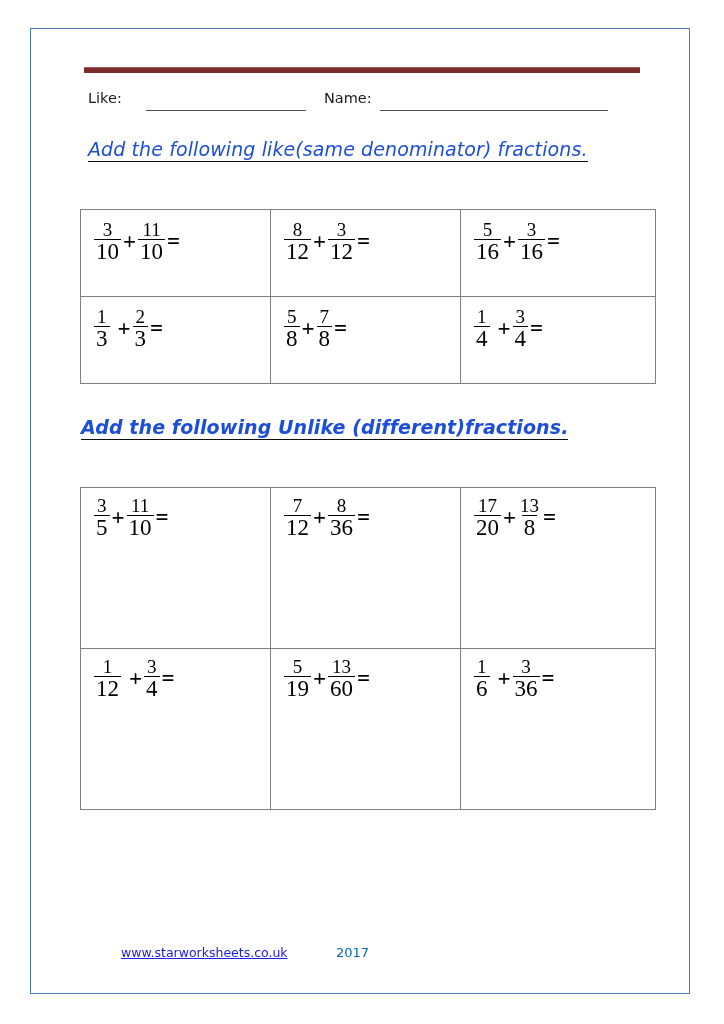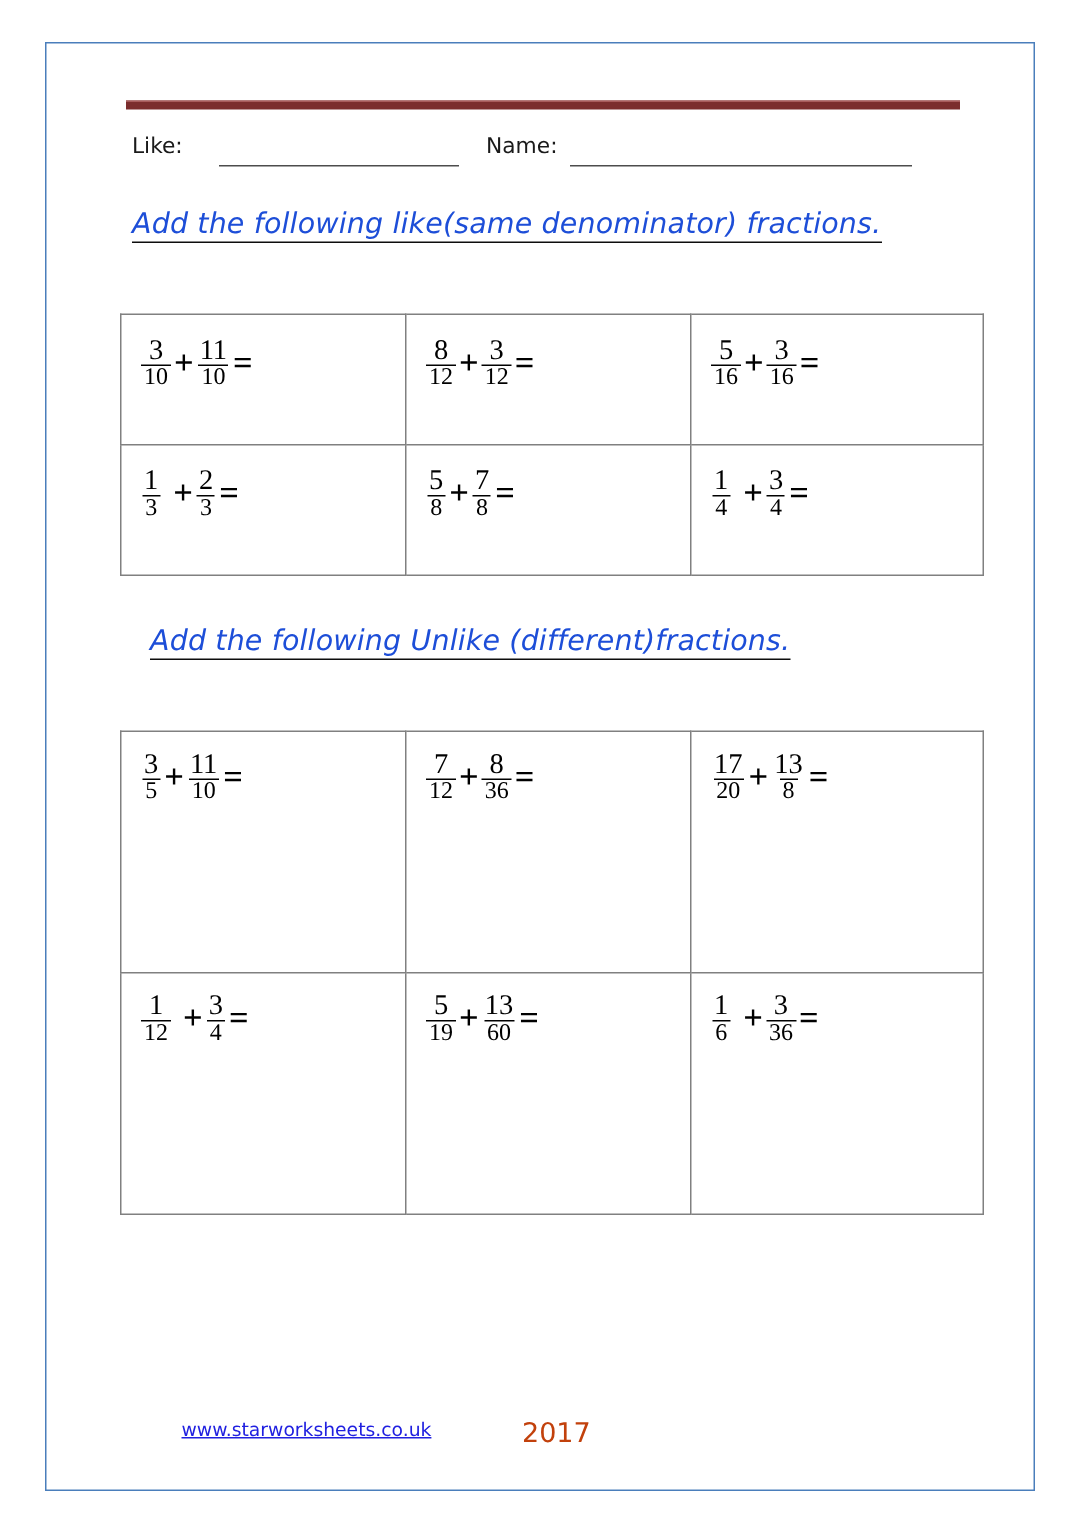--- a/index.html
+++ b/index.html
@@ -92,21 +92,21 @@
     font-family: "DejaVu Sans", sans-serif;
     font-style: italic;
     font-size: 19px;
     color: #1d4ed8;
     white-space: nowrap;
     border-bottom: 1.3px solid #0d0d0d;
     padding-bottom: 1px;
     letter-spacing: 0.1px;
   }
   #instruction-like   { left: 88px; top: 138px; }
-  #instruction-unlike { left: 100px; top: 416px; }
+  #instruction-unlike { left: 81px; top: 416px; font-weight: bold; }
 
   
   .fraction-table {
     position: absolute;
     left: 80px;
     width: 575px;
     border-collapse: collapse;
     table-layout: fixed;
     background: #ffffff;
   }
@@ -148,21 +148,21 @@
     justify-content: center;
     line-height: 1.02;
     margin: 0 1px;
   }
   .frac .num {
     padding: 0 2px;
     font-size: 19px;
   }
   .frac .den {
     padding: 0 2px;
-    font-size: 16px;
+    font-size: 23px;
     border-top: 1.6px solid #000000;
     text-align: right;
   }
   .op {
     font-size: 23px;
     font-weight: 700;
     padding: 0 1px;
     font-family: "Liberation Serif", serif;
   }
   .op.spaced { padding-left: 7px; padding-right: 1px; }
@@ -188,25 +188,25 @@
     font-family: "DejaVu Sans", sans-serif;
     font-size: 12.5px;
     color: #2020e0;
     text-decoration: underline;
     white-space: nowrap;
     cursor: pointer;
     margin-left: 33px;
   }
   #footer-year {
     position: absolute;
-    left: 260px;
+    left: 248px;
     top: 0;
     font-family: "DejaVu Sans", sans-serif;
-    font-size: 18px;
-    color: #c2410c;
+    font-size: 13px;
+    color: #0369a1;
     white-space: nowrap;
   }
 </style>
 </head>
 <body>
 
 <div id="page">
 
   <div id="page-frame"></div>
 

